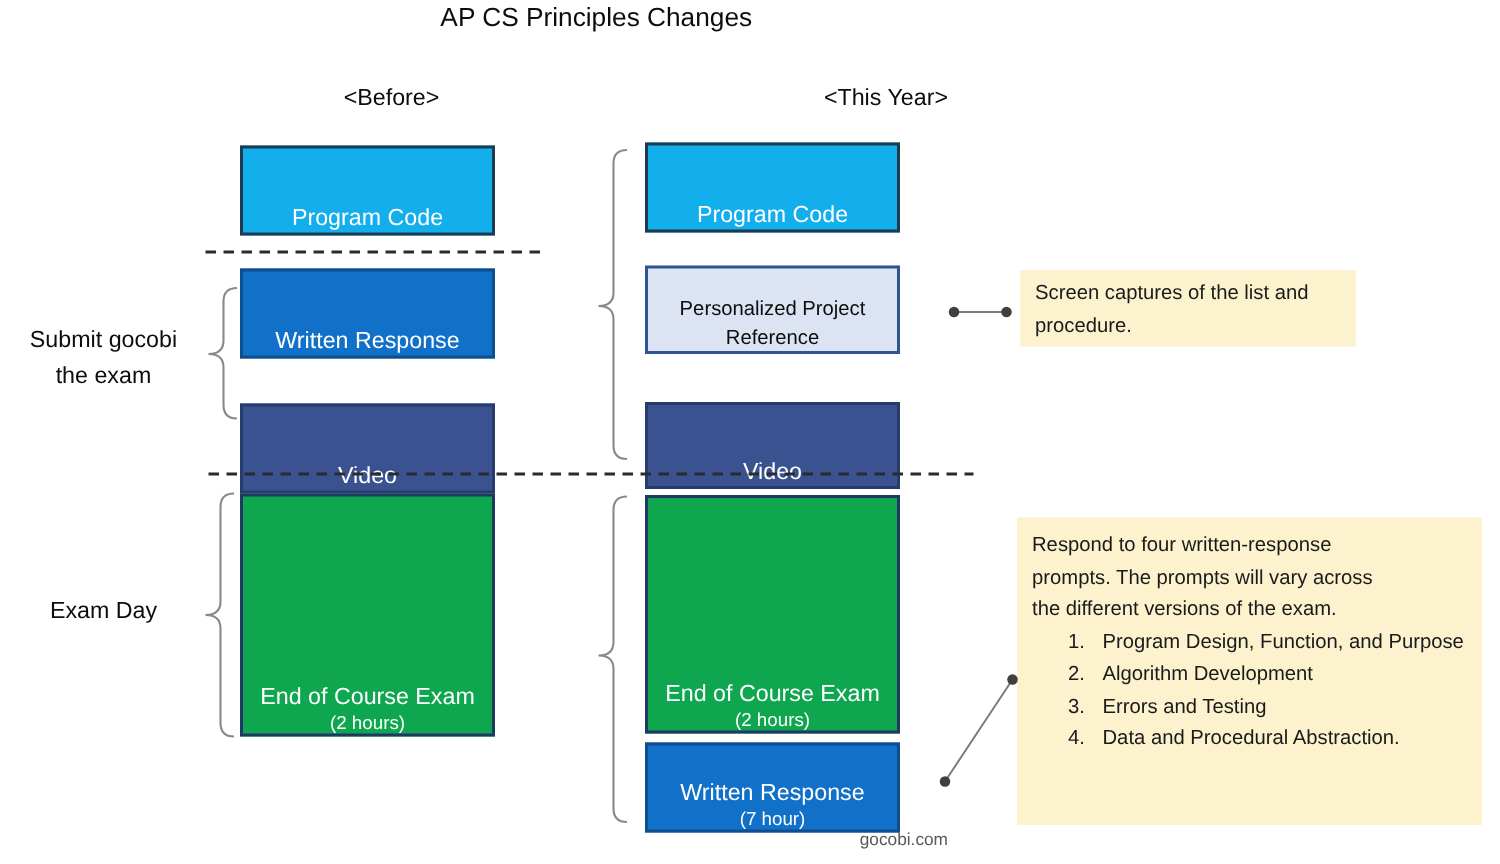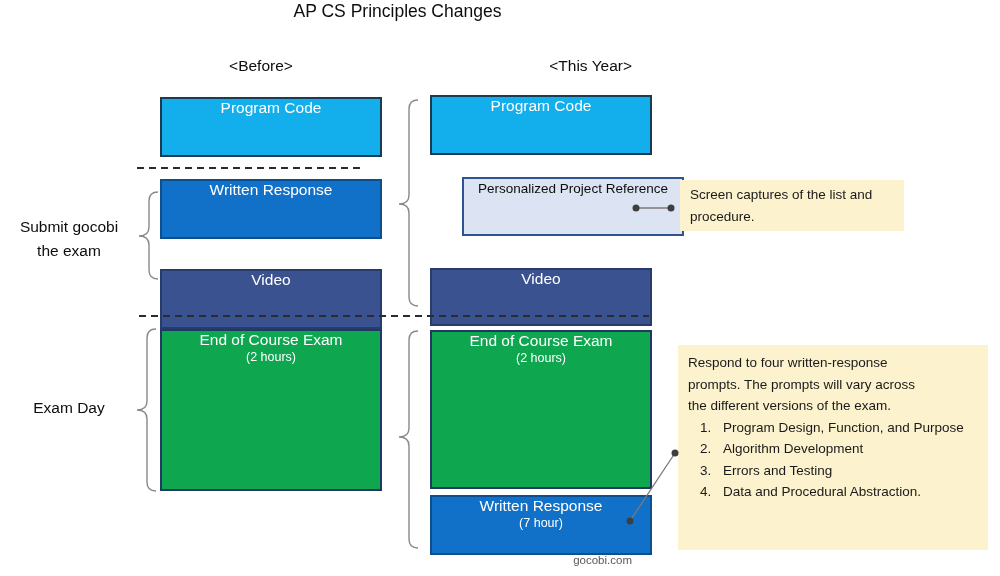--- a/index.html
+++ b/index.html
@@ -9,47 +9,47 @@
   }
   .abs{position:absolute;}
   #title{left:0;top:1px;width:795px;text-align:center;font-size:17.5px;font-weight:normal;color:#0d0d0d;}
   .col-header{top:57px;width:202px;text-align:center;font-size:15.5px;color:#0d0d0d;}
   #header-before{left:160px;}
   #header-thisyear{left:430px;text-align:right;}
   .row-label{left:8px;width:122px;text-align:center;font-size:15.5px;line-height:24px;color:#0d0d0d;}
   #label-submit{top:215px;}
   #label-examday{top:396px;}
   .box{
-    position:absolute;box-sizing:border-box;width:222px;
-    display:flex;flex-direction:column;align-items:center;justify-content:flex-start;
+    position:absolute;box-sizing:border-box;width:170px;
+    display:flex;flex-direction:column;align-items:center;justify-content:flex-end;
     text-align:center;font-size:15.5px;color:#ffffff;
   }
   .box .sub{font-size:12.5px;margin-top:1px;}
   .cyan {background:#12AFEC;border:2px solid #1C3A50;}
   .blue {background:#1170C8;border:2px solid #0E4E8C;}
   .navy {background:#3A5390;border:2px solid #283C6B;margin-top:20px;}
   .green{background:#0EA750;border:2px solid #1F3864;}
   .light{background:#DCE4F4;border:2px solid #2F5494;color:#0d0d0d;font-size:13.5px;line-height:19px;padding:0 12px;}
   #box-pc1{left:160px;top:97px;height:60px;}
   #box-wr1{left:160px;top:179px;height:60px;}
   #box-v1 {left:160px;top:249px;height:60px;}
   #box-ex1{left:160px;top:329px;height:162px;}
   #box-pc2{left:430px;top:95px;height:60px;}
-  #box-ppr{left:430px;top:177px;height:59px;margin-left:32px;}
+  #box-ppr{left:430px;top:177px;height:59px;}
   #box-v2 {left:430px;top:248px;height:58px;}
   #box-ex2{left:430px;top:330px;height:159px;}
   #box-wr2{left:430px;top:495px;height:60px;}
   .note{
     position:absolute;background:#FCF2CE;color:#1a1a1a;
     font-size:13.5px;line-height:21.5px;box-sizing:border-box;
   }
   #note-ref{left:680px;top:180px;width:224px;height:51px;padding:4px 10px;}
   #note-exam{left:678px;top:345px;width:310px;height:205px;padding:7px 10px;}
   #note-exam ol{margin:0;padding-left:27px;}
-  #note-exam li{padding-left:8px;}
+  #note-exam li{padding-left:8px;margin-left:12px;}
   #watermark{left:520px;top:554px;width:112px;text-align:right;font-size:11.5px;color:#595959;}
   #overlay{left:0;top:0;pointer-events:none;}
 </style>
 </head>
 <body>
 
 <div id="canvas">
 
   <div class="abs" id="title">AP CS Principles Changes</div>
 

